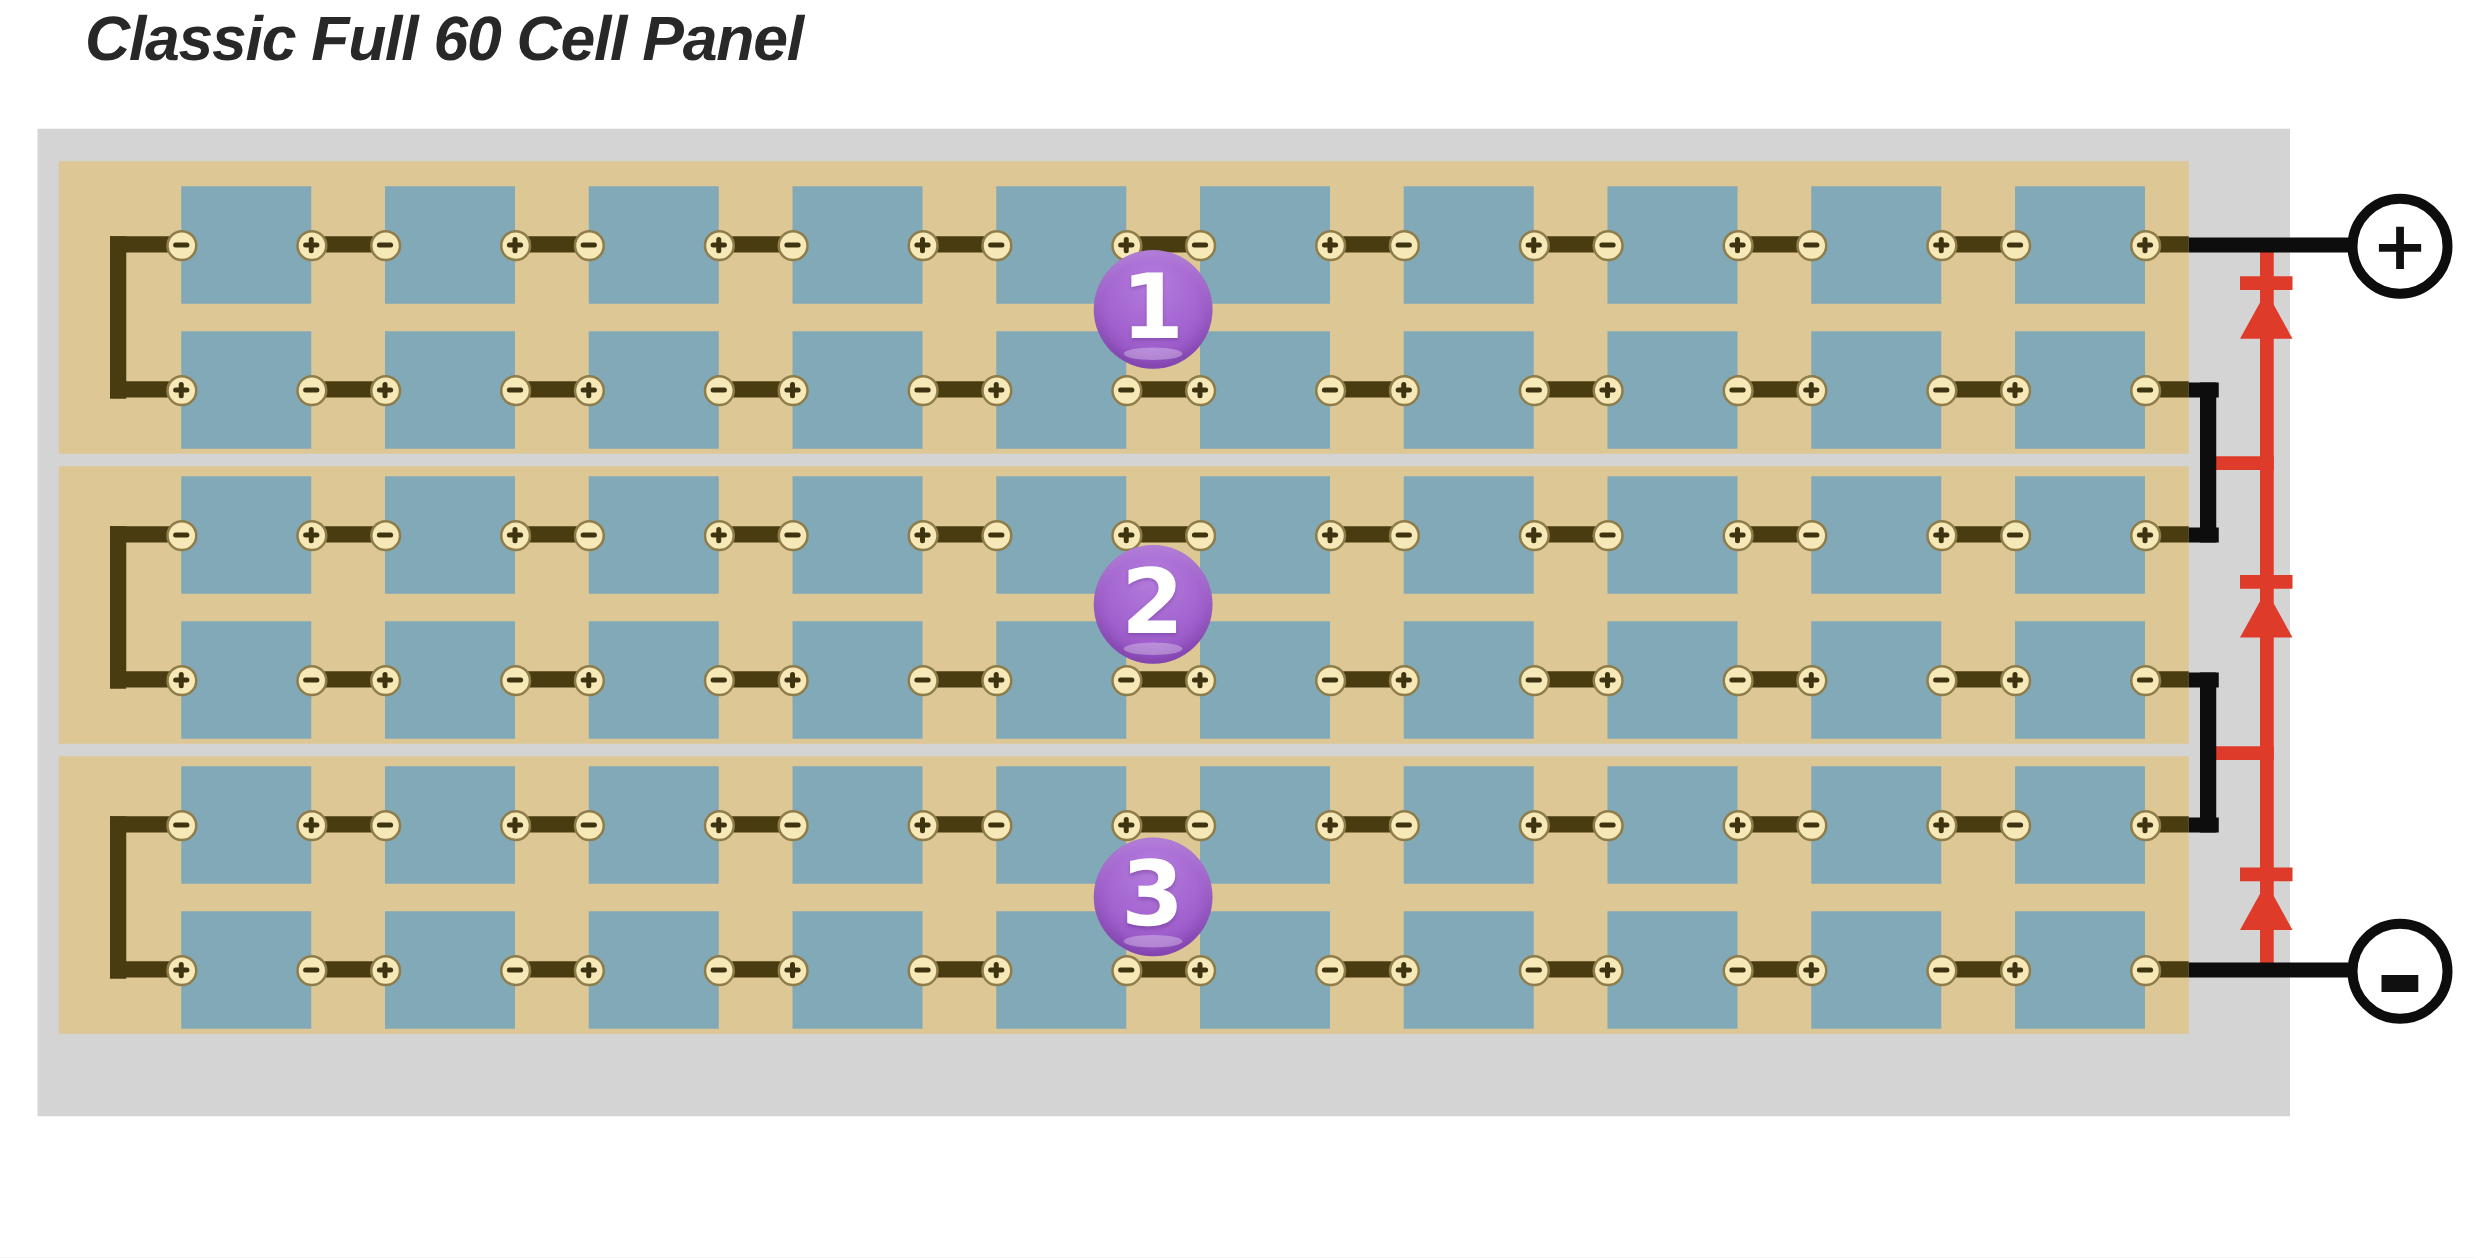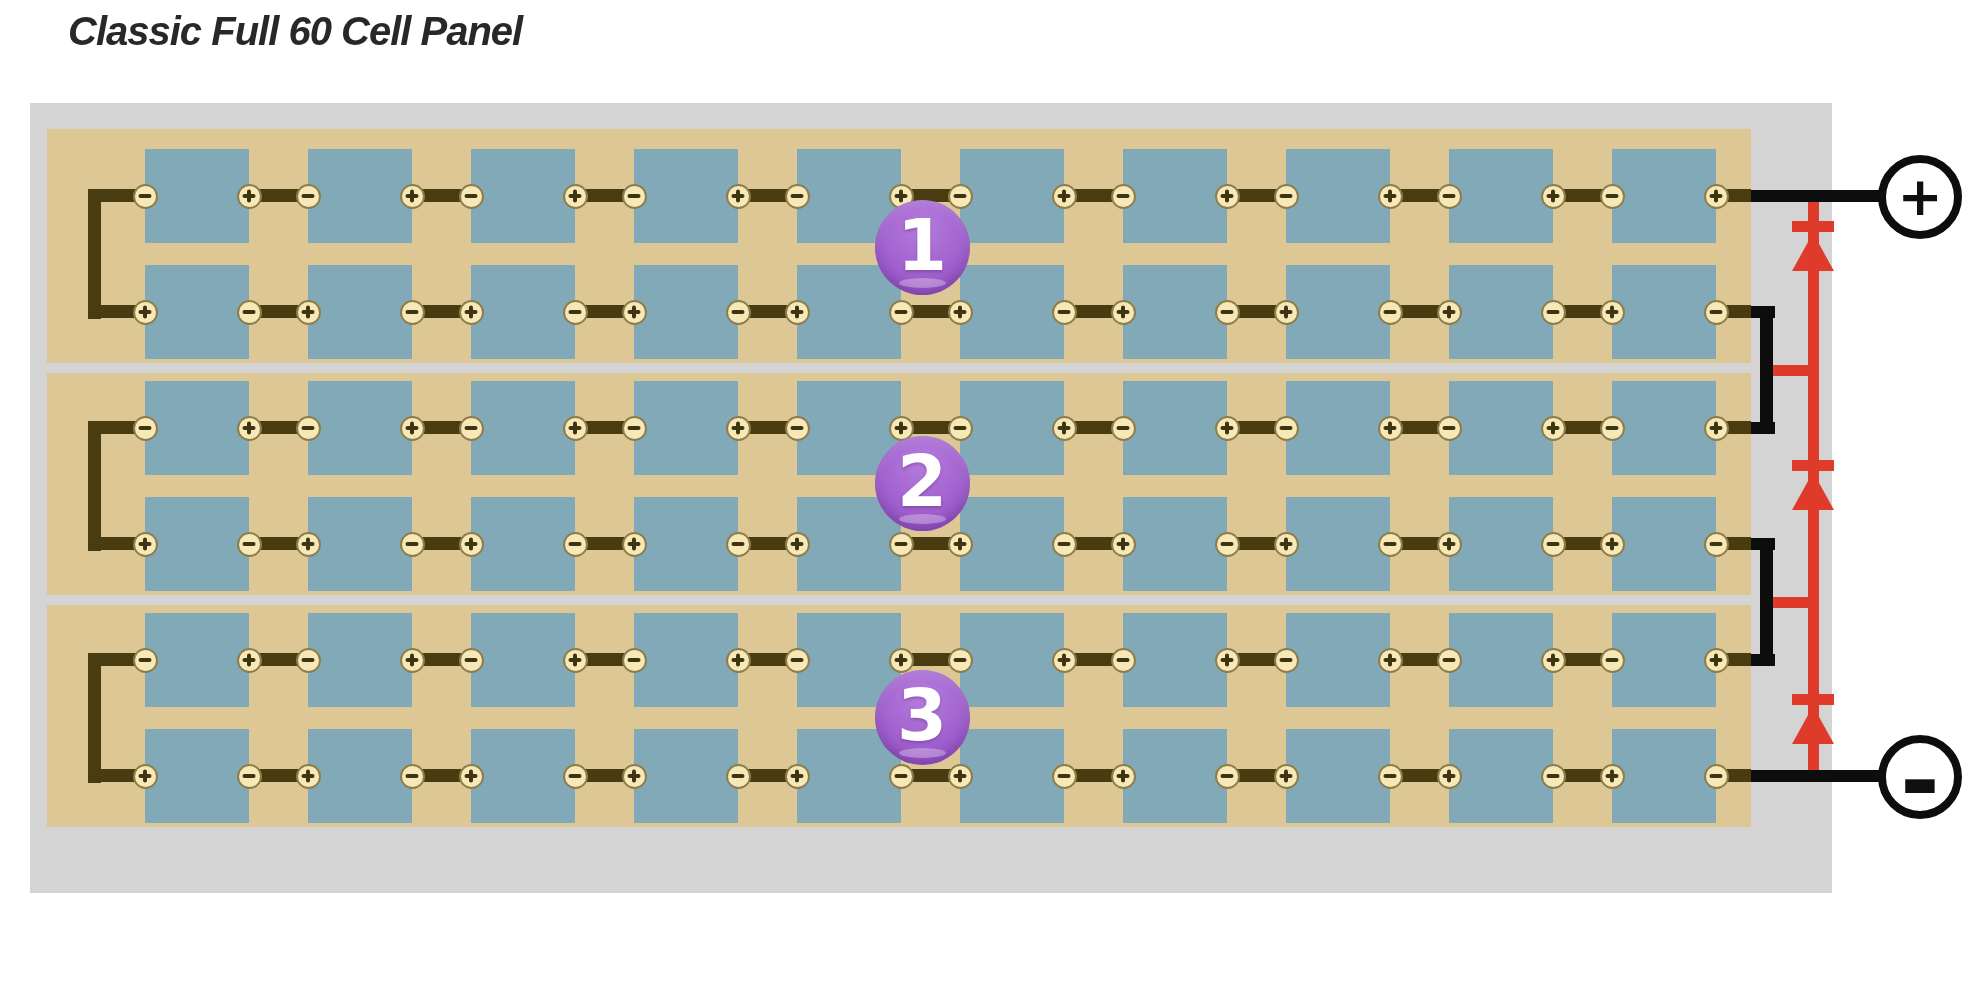--- a/index.html
+++ b/index.html
@@ -2,21 +2,21 @@
 <html style="--c-title: #282828; --c-frame: #d4d4d4; --c-tan: #dcc795; --c-cell: #82a9b8; --c-wire: #4a3c11; --c-term: #f7e8b7; --c-term-border: #8e7d4a; --c-sym: #3f3411; --c-bus: #0d0d0d; --c-red: #df3b2b; --c-badge: #a263cf; --c-badge-light: #b47cdc; --c-badge-dark: #8e4bbc;"><head>
 <meta charset="utf-8">
 <style>
   html,body{margin:0;padding:0;background:#ffffff;}
   body{width:1980px;height:1006px;font-family:"Liberation Sans",sans-serif;}
   .stage{position:relative;width:1980px;height:1006px;background:#ffffff;overflow:hidden;}
 
   .title{
     position:absolute;left:68px;top:2px;margin:0;
     font-family:"Liberation Sans",sans-serif;
-    font-style:italic;font-weight:bold;font-size:40px;line-height:58px;
+    font-style:italic;font-weight:bold;font-size:50px;line-height:58px;
     letter-spacing:-1px;color:var(--c-title);
   }
 
   .frame{position:absolute;left:30px;top:103px;width:1802px;height:790px;background:var(--c-frame);z-index:0;}
 
   .substring{position:absolute;background:var(--c-tan);z-index:1;}
   .cell{position:absolute;background:var(--c-cell);z-index:1;}
   .wire{position:absolute;background:var(--c-wire);z-index:2;}
 
   .terminal{

